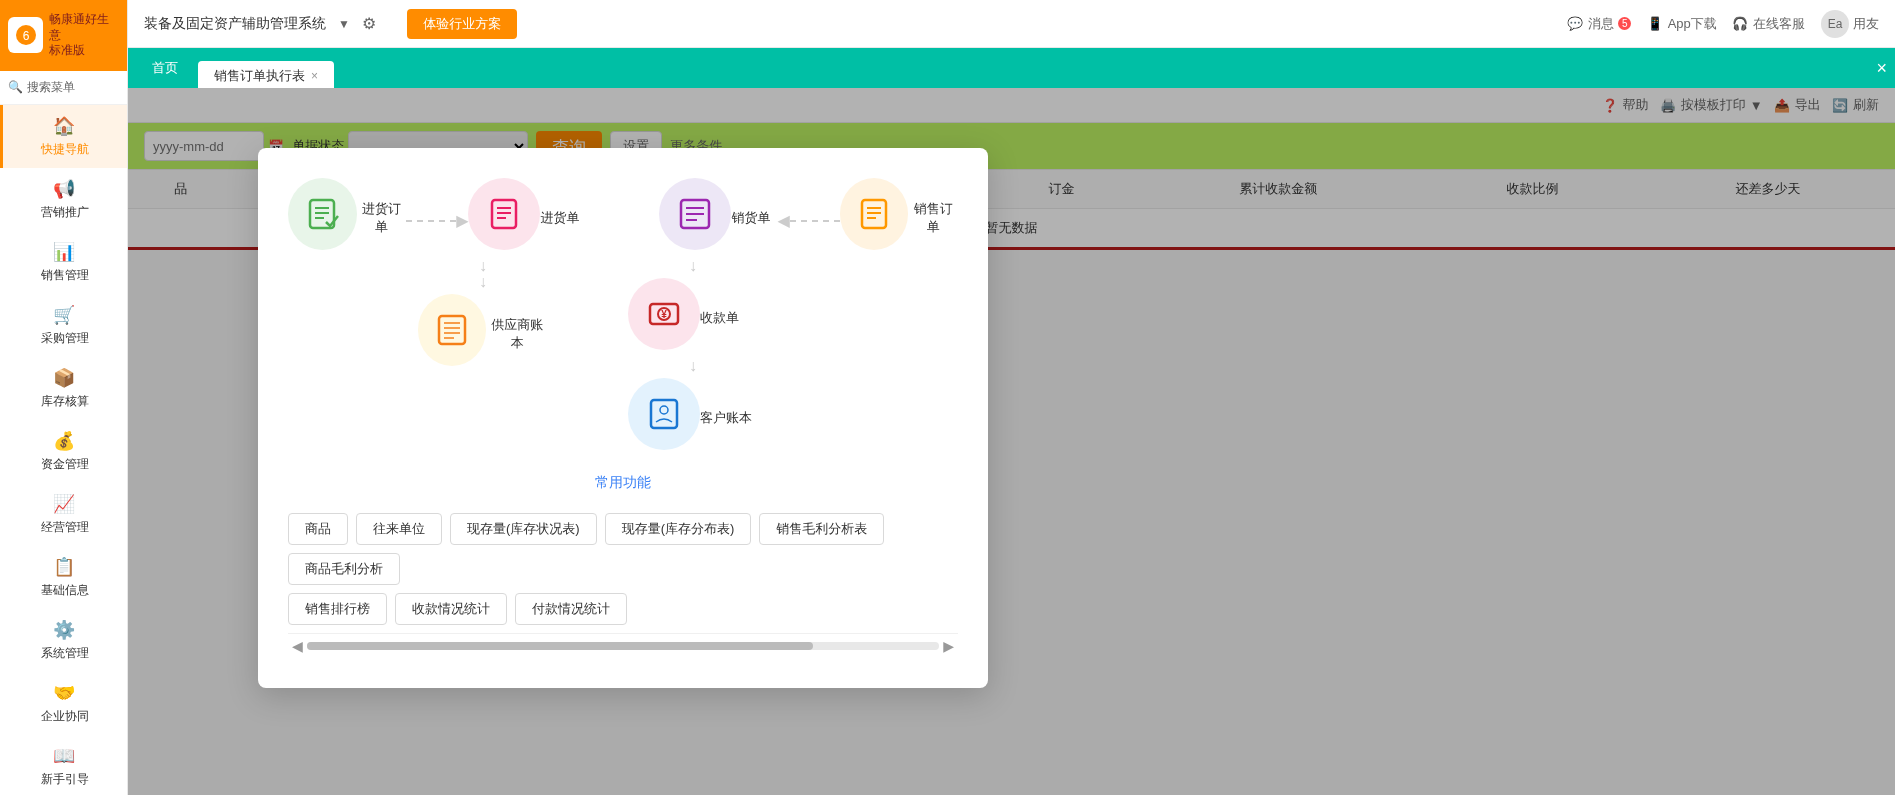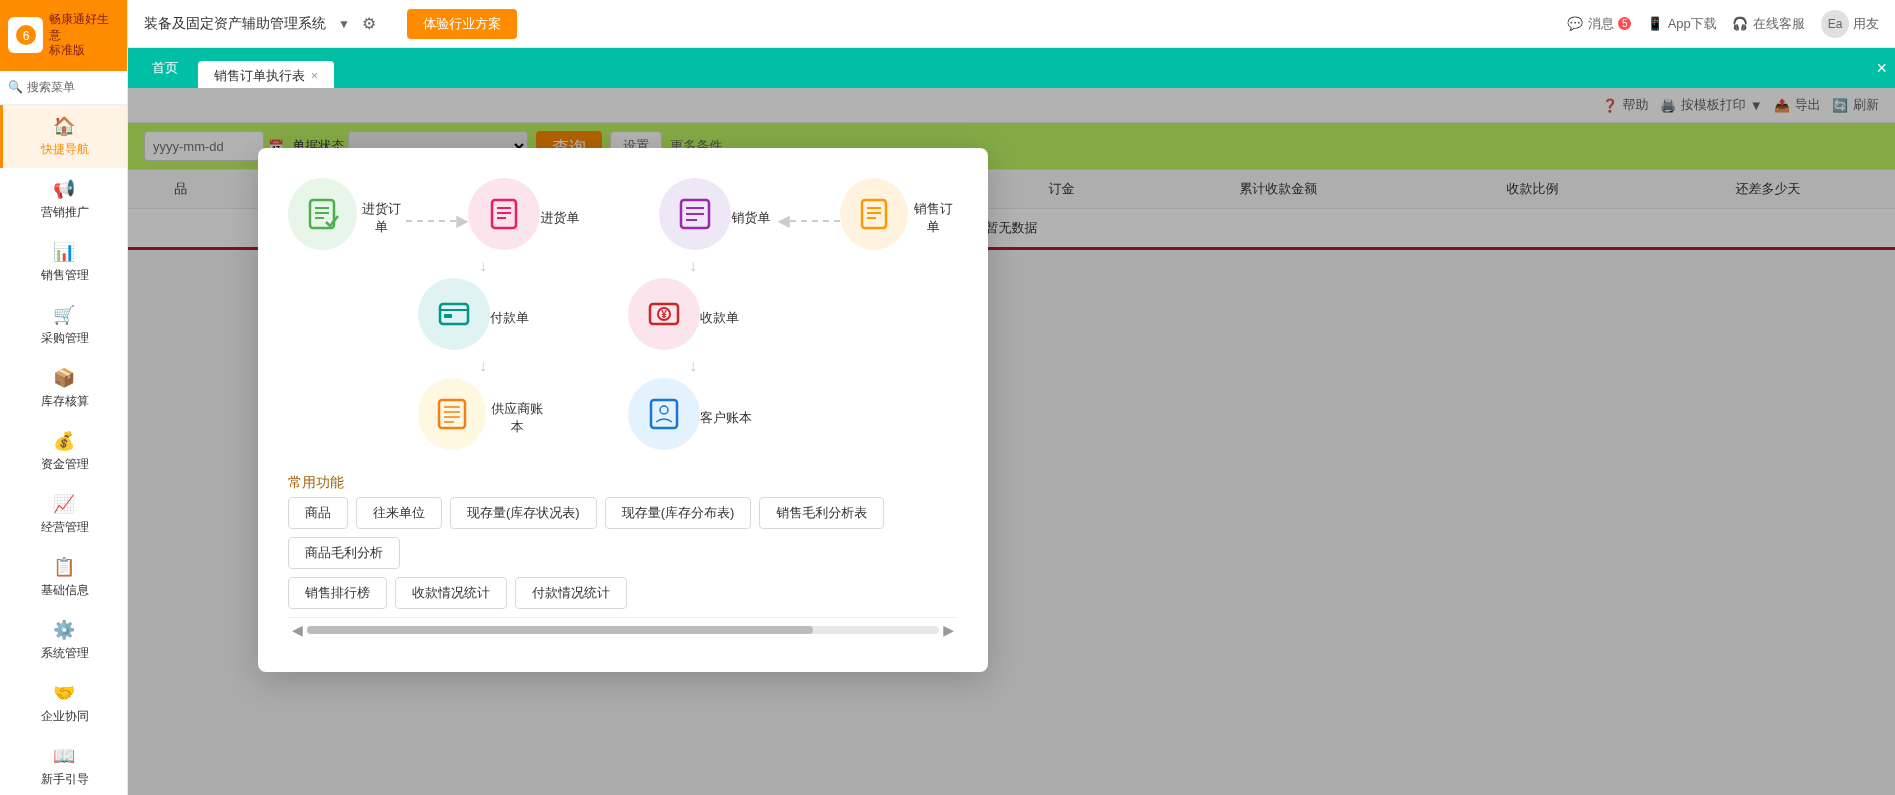--- a/index.html
+++ b/index.html
@@ -74,21 +74,21 @@
     .flow-circle.purple { background: #ede7f6; color: #9c27b0; }
     .flow-circle.orange { background: #fff3e0; color: #ff9800; }
     .flow-circle.teal { background: #e0f2f1; color: #009688; }
     .flow-circle.crimson { background: #fce4ec; color: #c62828; }
     .flow-circle.gold { background: #fff8e1; color: #f57f17; }
     .flow-circle.blue-light { background: #e3f2fd; color: #1976d2; }
     .flow-label { font-size: 13px; color: #333; text-align: center; }
 
     
     .common-functions { margin-top: 16px; }
-    .common-functions-title { font-size: 14px; color: #a16207; margin-bottom: 5px; font-weight: 500; }
+    .common-functions-title { font-size: 14px; color: #3b82f6; margin-bottom: 21px; font-weight: 500; text-align: center; }
     .function-btns { display: flex; flex-wrap: wrap; gap: 8px; margin-bottom: 8px; }
     .function-btn { border: 1px solid #d9d9d9; background: #fff; padding: 6px 16px; border-radius: 4px; cursor: pointer; font-size: 13px; color: #333; }
 
     
     .scrollbar-container { border-top: 1px solid #f0f0f0; padding: 4px; display: flex; align-items: center; }
     .scroll-track { flex: 1; height: 8px; background: #e8e8e8; border-radius: 4px; margin: 0 4px; }
     .scroll-thumb { width: 80%; height: 8px; background: #bbb; border-radius: 4px; }
     .scroll-arrow { color: #999; cursor: pointer; font-size: 14px; }
 
     
@@ -331,30 +331,20 @@
             </div>
           </div>
 
           <div style="display:flex; align-items:flex-start;">
 
             <div style="width:130px;"></div>
 
             <div style="width:130px; display:flex; flex-direction:column; align-items:center;">
               <div style="color:#ccc; font-size:16px; line-height:1;">↓</div>
 
-              <div class="flow-node" style="margin-top:4px;">
-                <div class="flow-circle teal">
-                  <svg width="36" height="36" viewBox="0 0 36 36">
-                      <rect x="4" y="8" width="28" height="20" rx="3" fill="none" stroke="#009688" stroke-width="2.5"></rect>
-                      <line x1="4" y1="14" x2="32" y2="14" stroke="#009688" stroke-width="2"></line>
-                      <rect x="8" y="18" width="8" height="4" rx="1" fill="#009688"></rect>
-                    </svg>
-                </div>
-                <span class="flow-label">付款单</span>
-              </div>
               <div style="color:#ccc; font-size:16px; line-height:1;">↓</div>
 
               <div class="flow-node" style="margin-top:4px;">
                 <div class="flow-circle gold">
                   <svg width="36" height="36" viewBox="0 0 36 36">
                       <rect x="5" y="4" width="26" height="28" rx="3" fill="none" stroke="#f57f17" stroke-width="2.5"></rect>
                       <line x1="10" y1="11" x2="26" y2="11" stroke="#f57f17" stroke-width="1.5"></line>
                       <line x1="10" y1="16" x2="26" y2="16" stroke="#f57f17" stroke-width="1.5"></line>
                       <line x1="10" y1="21" x2="26" y2="21" stroke="#f57f17" stroke-width="1.5"></line>
                       <line x1="10" y1="26" x2="20" y2="26" stroke="#f57f17" stroke-width="1.5"></line>

